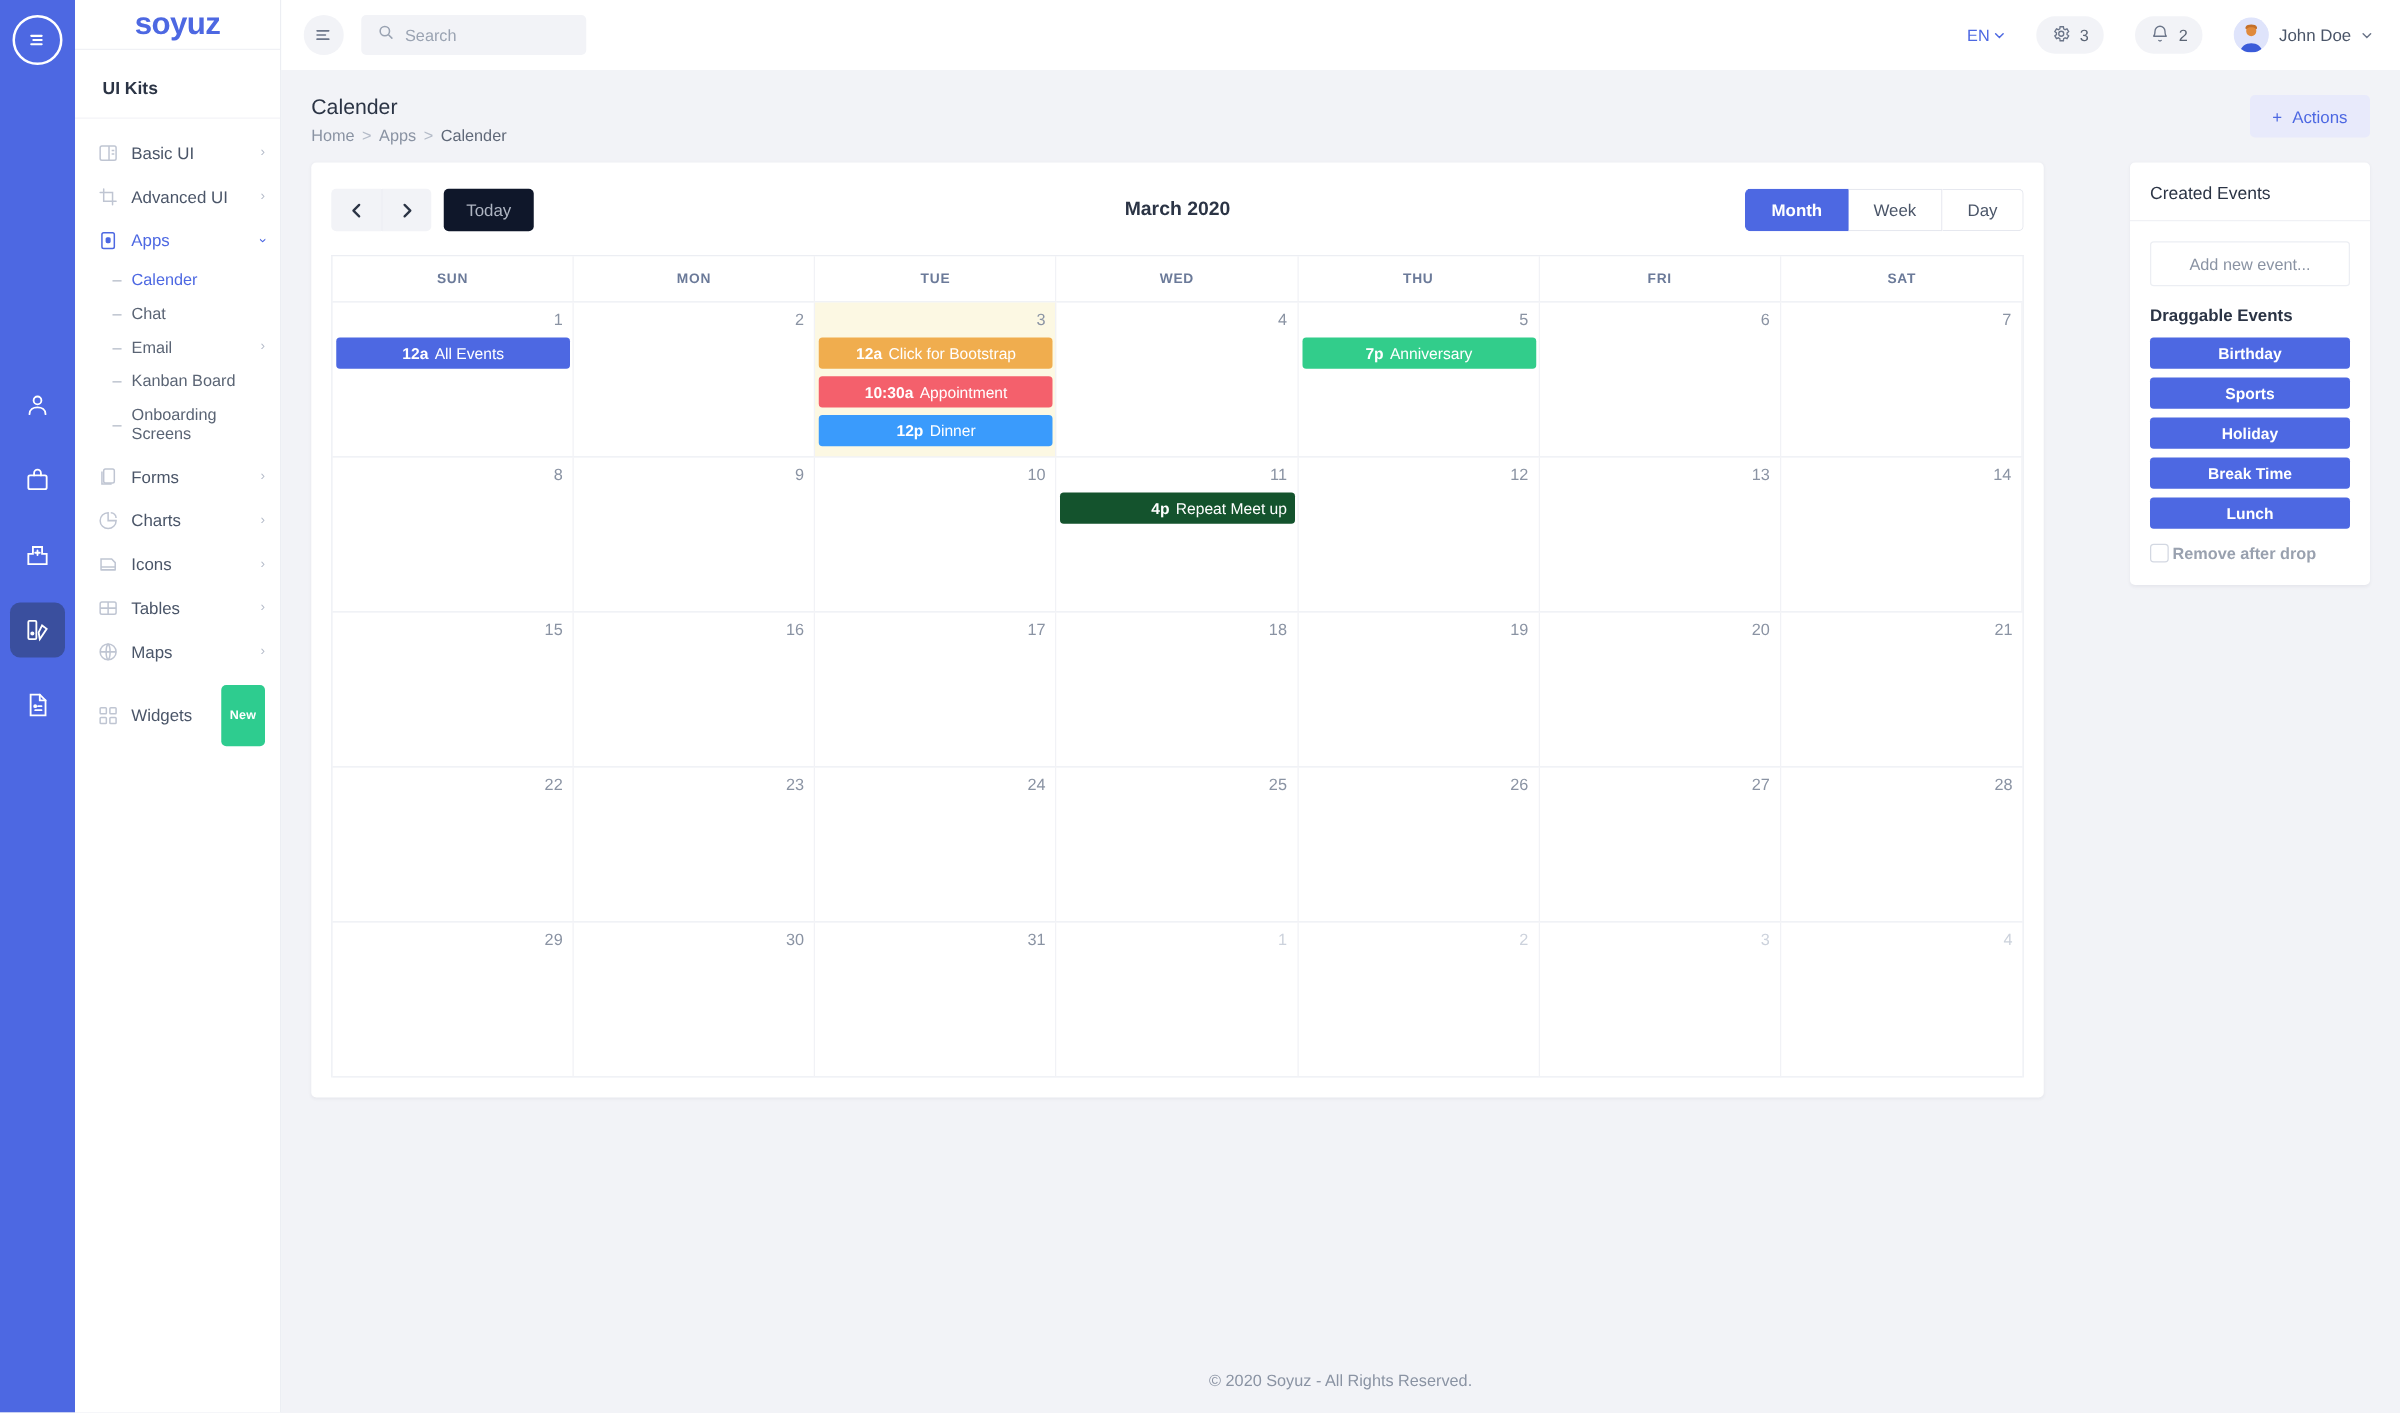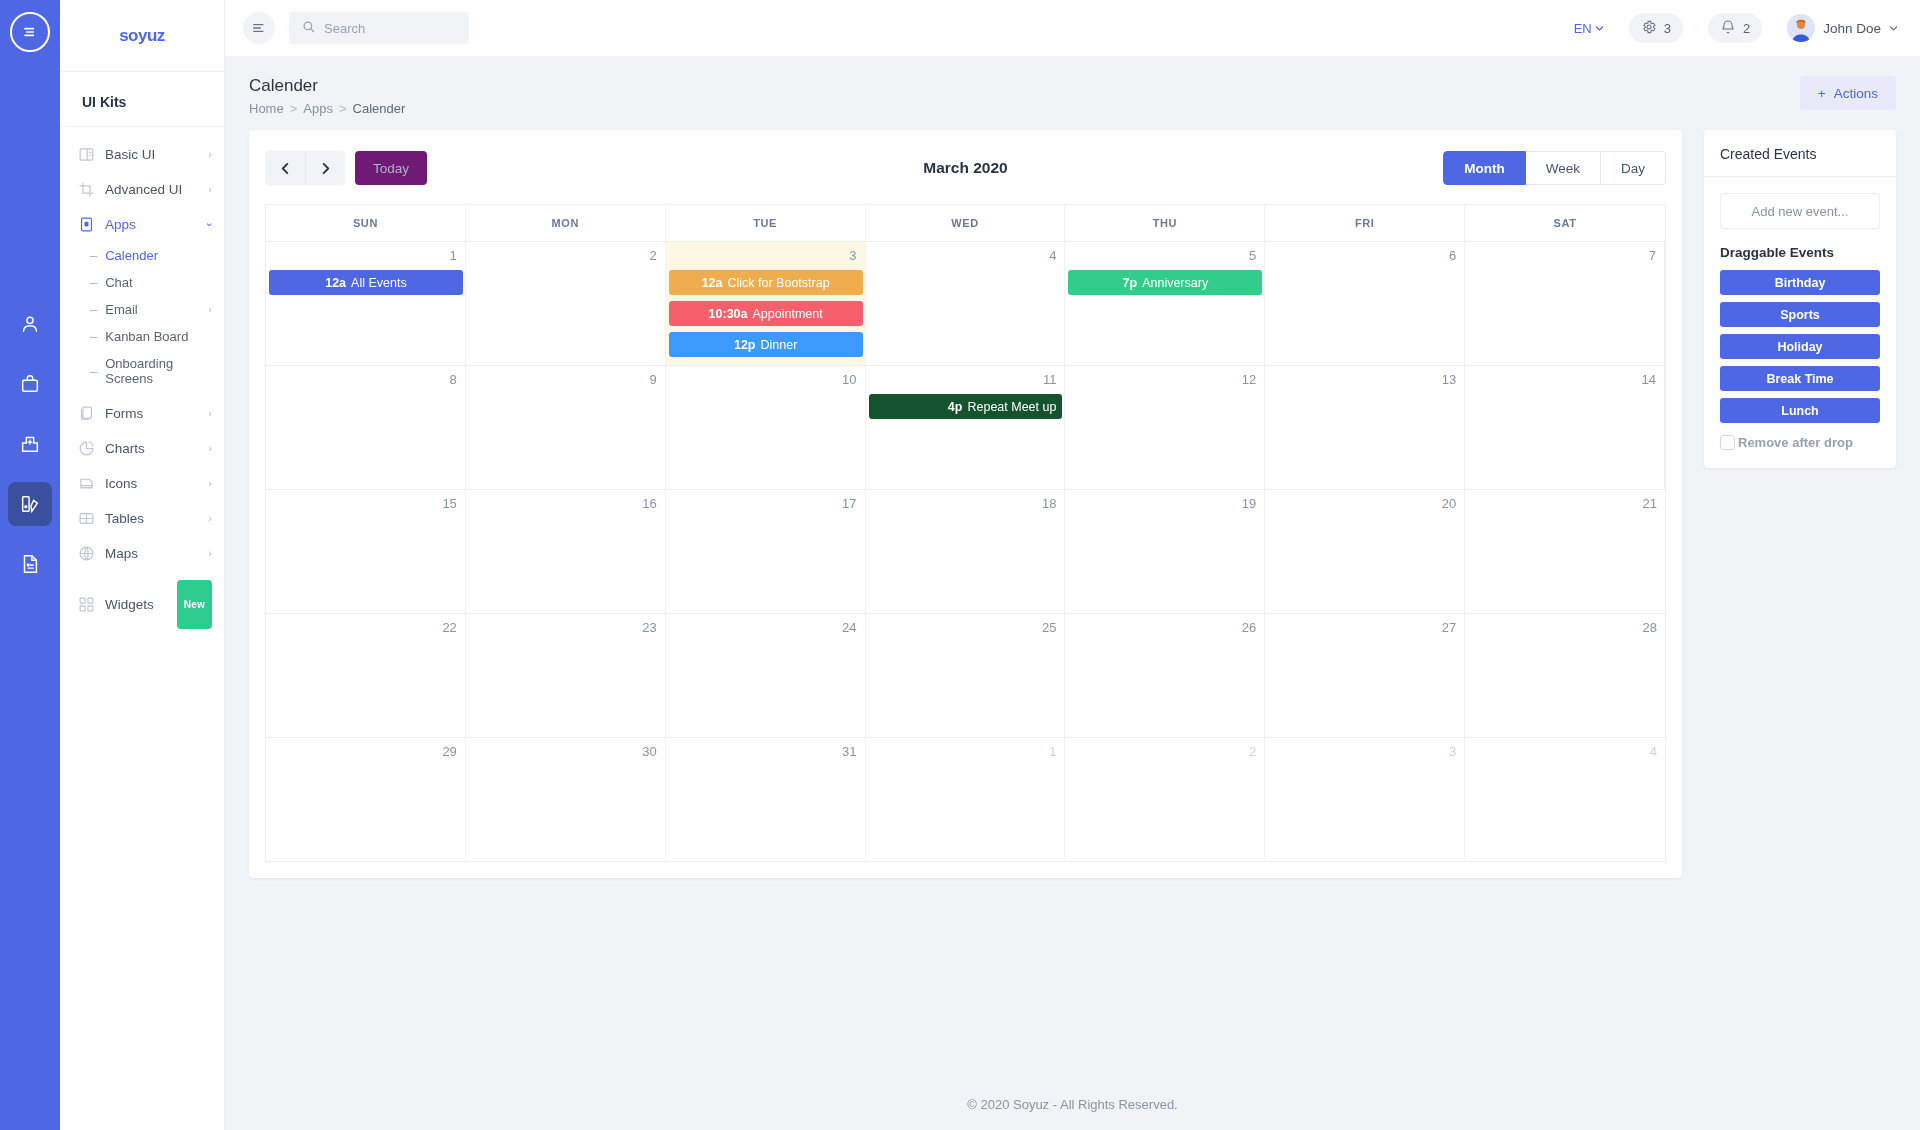--- a/index.html
+++ b/index.html
@@ -33,22 +33,22 @@
   .rail-icon.active { background: #3a4f9e; }
   .rail-icon svg { display: block; }
 
   
   .sidebar {
     width: 165px; min-width: 165px; height: 1130px;
     background: #ffffff; border-right: 1px solid #eceef3;
     display: flex; flex-direction: column;
   }
   .brand {
-    height: 72px; display: flex; align-items: center; justify-content: center;
-    font-size: 17px; font-weight: bold; color: #4d68e2; letter-spacing: -0.5px;
+    height: 40px; display: flex; align-items: center; justify-content: center;
+    font-size: 25px; font-weight: bold; color: #4d68e2; letter-spacing: -0.5px;
     border-bottom: 1px solid #f0f1f5;
   }
   .kits-label {
     font-size: 14px; font-weight: bold; color: #2b3445;
     padding: 22px 0 16px 22px; border-bottom: 1px solid #f3f4f8;
   }
   .nav { padding-top: 10px; }
   .nav-item {
     display: flex; align-items: center; gap: 10px;
     padding: 9px 12px 9px 18px; font-size: 13.5px; color: #4a5568;
@@ -130,21 +130,21 @@
   .cal-toolbar { display: flex; align-items: center; height: 40px; margin-bottom: 16px; position: relative; }
   .btn-group { display: flex; }
   .nav-btn {
     width: 40px; height: 34px; background: #f2f3f7; border: none; cursor: pointer;
     display: flex; align-items: center; justify-content: center;
     color: #2b3445; font-size: 15px;
   }
   .nav-btn:first-child { border-radius: 4px 0 0 4px; }
   .nav-btn:last-child { border-radius: 0 4px 4px 0; border-left: 1px solid #e6e8ef; }
   .today-btn {
-    margin-left: 10px; height: 34px; padding: 0 18px; background: #701a75;
+    margin-left: 10px; height: 34px; padding: 0 18px; background: #0f172a;
     border: none; border-radius: 4px; color: #aeb5c2; font-size: 13.5px; cursor: pointer;
     font-family: "Liberation Sans", sans-serif;
   }
   .cal-title {
     position: absolute; left: 0; right: 0; text-align: center;
     font-size: 15.5px; font-weight: bold; color: #2b3445; pointer-events: none;
   }
   .view-group { margin-left: auto; display: flex; border-radius: 4px; overflow: hidden; z-index: 2; }
   .view-btn {
     height: 34px; padding: 0 20px; background: #fff; border: 1px solid #e6e8ef;
@@ -176,21 +176,21 @@
   .ev-row { position: relative; height: 31px; }
   .event {
     position: absolute; height: 25px; border-radius: 3px; color: #fff;
     font-size: 12.5px; display: flex; align-items: center; justify-content: center;
     gap: 5px; pointer-events: auto; cursor: pointer; padding: 0 6px;
     white-space: nowrap; overflow: hidden;
   }
   .event b { font-weight: bold; }
 
   
-  .side-card { width: 192px; min-width: 192px; }
+  .side-card { width: 192px; min-width: 192px; margin-left: 47px; }
   .side-head {
     padding: 16px 16px 14px 16px; font-size: 14px; color: #2b3445;
     border-bottom: 1px solid #f0f1f5;
   }
   .side-body { padding: 16px 16px 18px 16px; }
   .add-event {
     width: 100%; height: 36px; border: 1px solid #eceef3; border-radius: 3px;
     padding: 0 10px; font-size: 13px; color: #8a93a3; outline: none;
     text-align: center; font-family: "Liberation Sans", sans-serif;
     background: #fff;

